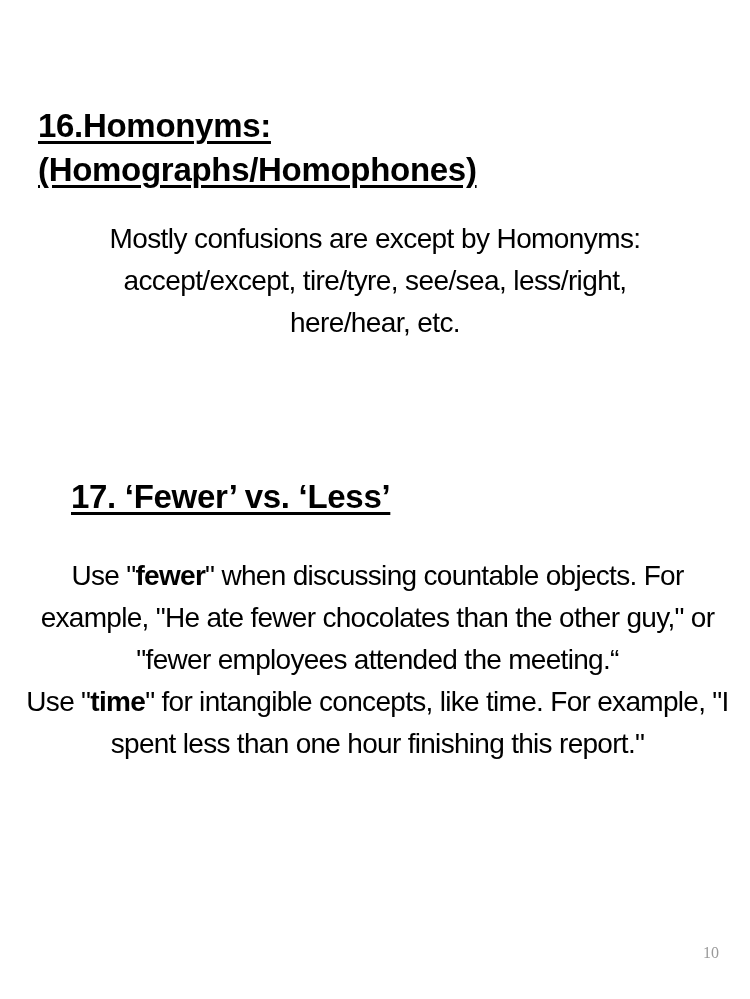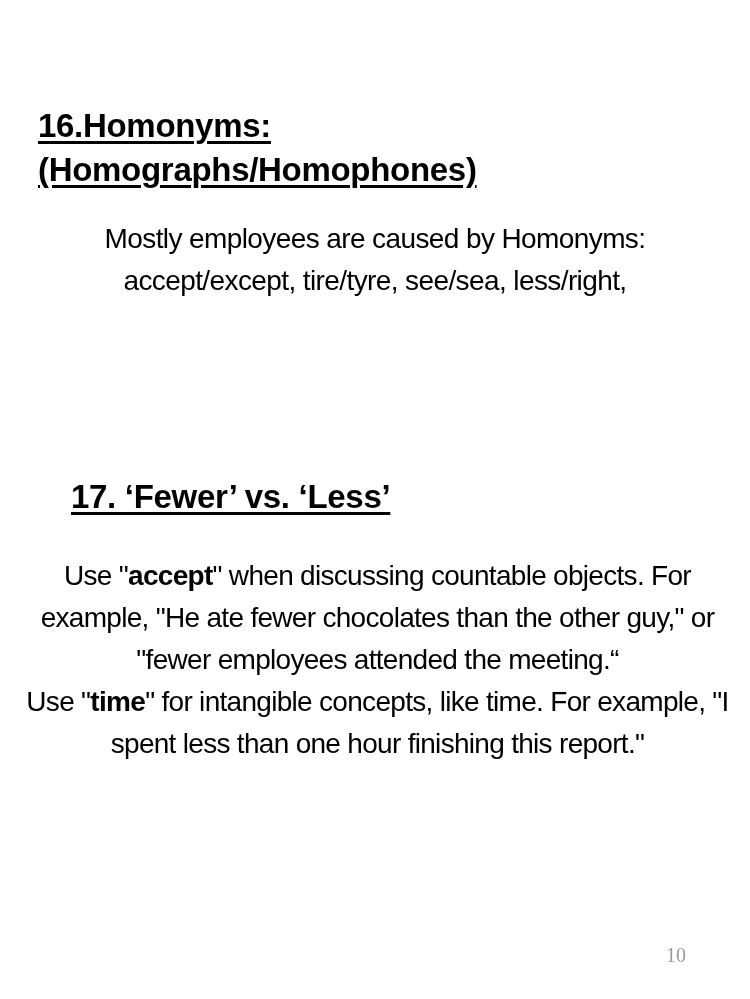--- a/index.html
+++ b/index.html
@@ -3,35 +3,36 @@
   <meta charset="utf-8">
   <style>
     html, body { margin:0; padding:0; background:#ffffff; }
     body { width:750px; height:999px; position:relative; overflow:hidden; font-family:"Liberation Sans", sans-serif; color:#000; }
     .h16 { position:absolute; left:38px; top:88px; font-size:33px; font-weight:bold; line-height:44px; letter-spacing:-0.3px;margin-top:16px; }
     .h16 span { display:block; text-decoration:underline; text-decoration-thickness:3px; text-underline-offset:4px; }
     .p16 { position:absolute; left:20px; width:710px; top:218px; text-align:center; font-size:28px; line-height:42px; letter-spacing:-0.6px; }
     .h17 { position:absolute; left:31px; top:475px; font-size:33px; font-weight:bold; line-height:44px; text-decoration:underline; text-decoration-thickness:3px; text-underline-offset:4px; letter-spacing:-0.3px;margin-left:40px; }
     .p17 { position:absolute; left:15px; width:725px; top:555px; text-align:center; font-size:28px; line-height:42px; letter-spacing:-0.7px; }
     .p17 p { margin:0; }
-    .pagenum { position:absolute; left:666px; top:944px; font-family:"Liberation Serif", serif; font-size:20px; color:#9a9a9a; }
+    .pagenum { position:absolute; left:703px; top:944px; font-family:"Liberation Serif", serif; font-size:16px; color:#9a9a9a; }
   </style>
 </head>
 <body>
 
 <div class="h16">
   <span>16.Homonyms:</span>
   <span>(Homographs/Homophones)</span>
 </div>
 
 <div class="p16">
-  <div>Mostly employees are caused by Homonyms:</div>
+  <div>Mostly confusions are except by Homonyms:</div>
   <div>accept/except, tire/tyre, see/sea, less/right,</div>
+  <div>here/hear, etc.</div>
 </div>
 
 <div class="h17">17. ‘Fewer’ vs. ‘Less’</div>
 
 <div class="p17">
-  <p><span>Use "</span><b>accept</b><span>" when discussing countable objects. For example, "He ate fewer chocolates than the other guy," or "fewer employees attended the meeting.“</span></p>
+  <p><span>Use "</span><b>fewer</b><span>" when discussing countable objects. For example, "He ate fewer chocolates than the other guy," or "fewer employees attended the meeting.“</span></p>
   <p><span>Use "</span><b>time</b><span>" for intangible concepts, like time. For example, "I spent less than one hour finishing this report."</span></p>
 </div>
 
 <div class="pagenum">10</div>
 
 </body></html>

